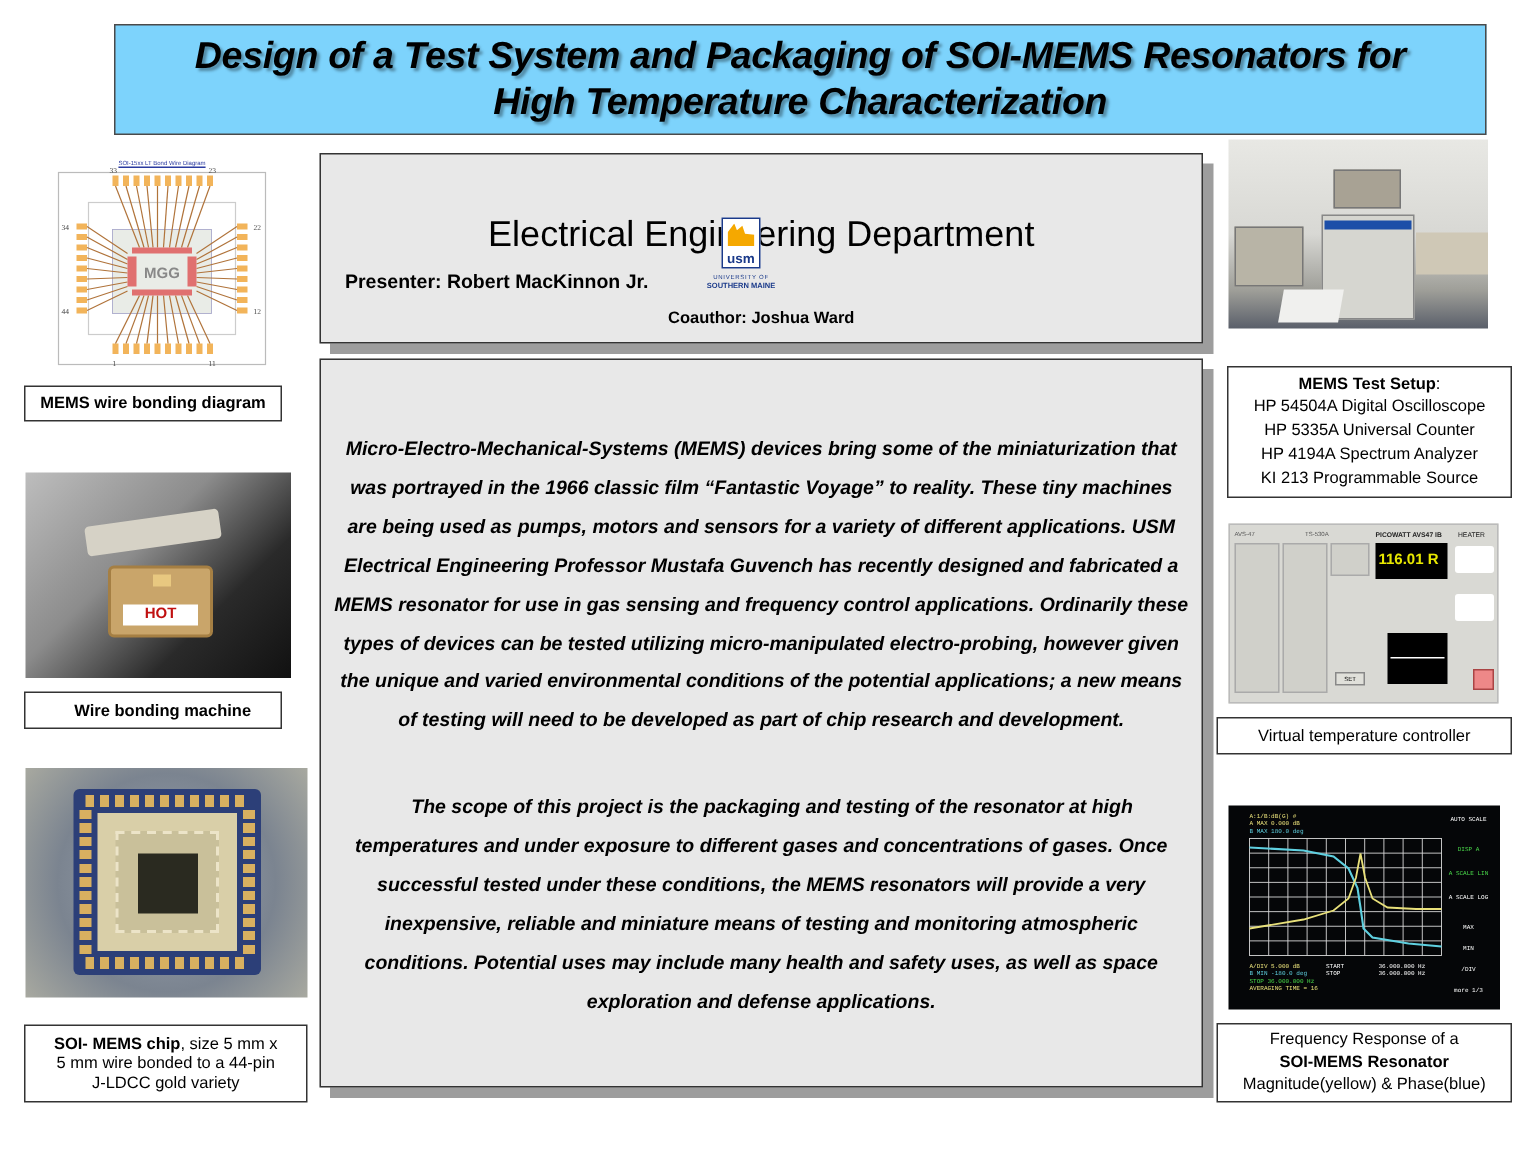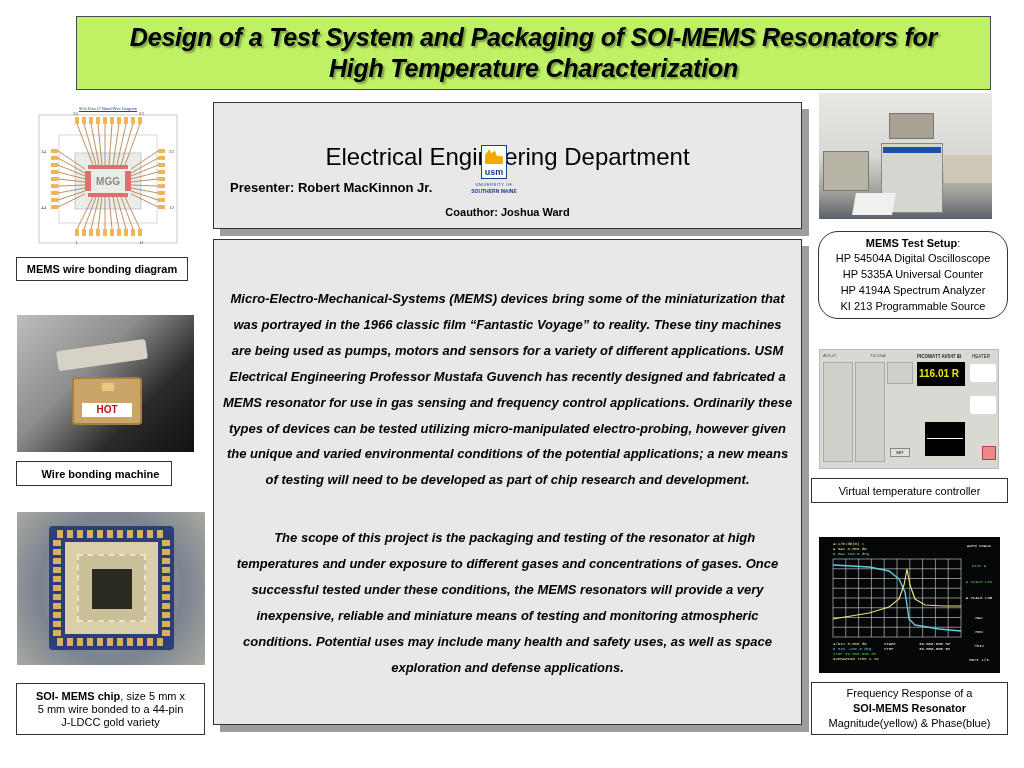--- a/index.html
+++ b/index.html
@@ -4,21 +4,21 @@
 <style>
   * { box-sizing: border-box; margin: 0; padding: 0; }
   html, body { width: 1024px; height: 768px; background: #ffffff; overflow: hidden; }
   body { position: relative; font-family: "Liberation Sans", sans-serif; color: #000; }
 
   .abs { position: absolute; }
 
   
   .title-box {
     left: 76px; top: 16px; width: 915px; height: 74px;
-    background: #bef264; border: 1px solid #4a4a4a;
+    background: #7dd3fc; border: 1px solid #4a4a4a;
     display: flex; flex-direction: column; align-items: center; justify-content: center;
   }
   .title-line {
     font-family: "Liberation Sans", sans-serif; font-weight: bold; font-style: italic;
     font-size: 25px; line-height: 31px; color: #000;
     text-shadow: 2px 2px 2px rgba(0,0,0,0.35);
     letter-spacing: -0.2px;
   }
 
   
@@ -221,21 +221,21 @@
 <div class="abs caption-box" style="left:16px;top:257px;width:172px;height:24px;align-items:center;">
   <span class="cap-bold">MEMS wire bonding diagram</span>
 </div>
 
 <div class="abs img machine">
   <div style="position:absolute;left:40px;top:30px;width:90px;height:20px;background:#d6d2c6;transform:rotate(-8deg);border-radius:3px;"></div>
   <div style="position:absolute;left:55px;top:62px;width:70px;height:48px;background:#c9a56a;border:2px solid #a57f43;border-radius:4px;"></div>
   <div style="position:absolute;left:65px;top:88px;width:50px;height:14px;background:#fff;color:#c01010;font-size:10px;font-weight:bold;text-align:center;line-height:14px;">HOT</div>
   <div style="position:absolute;left:85px;top:68px;width:12px;height:8px;background:#e8c880;"></div>
 </div>
-<div class="abs caption-box" style="left:16px;top:461px;width:156px;height:25px;padding-left:13px;">
+<div class="abs caption-box" style="left:16px;top:461px;width:172px;height:25px;padding-left:13px;">
   <span class="cap-bold">Wire bonding machine</span>
 </div>
 
 <div class="abs img chip">
   <div style="position:absolute;left:32px;top:14px;width:125px;height:124px;background:#2c3f78;border-radius:4px;"></div>
   <div style="position:absolute;left:48px;top:30px;width:93px;height:92px;background:#d9cfa8;"></div>
   <div style="position:absolute;left:60px;top:42px;width:69px;height:68px;background:#c9c09a;border:2px dashed #ece4c8;"></div>
   <div style="position:absolute;left:75px;top:57px;width:40px;height:40px;background:#2a2a20;"></div>
   <div style="position:absolute;left:40px;top:18px;width:108px;height:8px;background:repeating-linear-gradient(90deg,#d8b060 0 6px,transparent 6px 10px);"></div>
   <div style="position:absolute;left:40px;top:126px;width:108px;height:8px;background:repeating-linear-gradient(90deg,#d8b060 0 6px,transparent 6px 10px);"></div>
@@ -249,21 +249,21 @@
 </div>
 
 <div class="abs img lab">
   <div style="position:absolute;left:70px;top:20px;width:45px;height:26px;background:#a8a294;border:1px solid #777;"></div>
   <div style="position:absolute;left:62px;top:50px;width:62px;height:70px;background:#d6d6d0;border:1px solid #888;"></div>
   <div style="position:absolute;left:64px;top:54px;width:58px;height:6px;background:#1d4fa8;"></div>
   <div style="position:absolute;left:4px;top:58px;width:46px;height:40px;background:#b8b4a6;border:1px solid #777;"></div>
   <div style="position:absolute;left:35px;top:100px;width:40px;height:22px;background:#f0f0ee;transform:skewX(-10deg);"></div>
   <div style="position:absolute;left:125px;top:62px;width:48px;height:28px;background:#cfc8b6;"></div>
 </div>
-<div class="abs caption-box" style="left:818px;top:231px;width:190px;height:88px;flex-direction:column;line-height:15.7px;font-size:11px;border-radius:20px;">
+<div class="abs caption-box" style="left:818px;top:244px;width:190px;height:88px;flex-direction:column;line-height:15.7px;font-size:11px;">
   <div><span class="cap-bold">MEMS Test Setup</span><span>:</span></div>
   <div>HP 54504A Digital Oscilloscope</div>
   <div>HP 5335A Universal Counter</div>
   <div>HP 4194A Spectrum Analyzer</div>
   <div>KI 213 Programmable Source</div>
 </div>
 
 <div class="abs img vtc">
   <div style="position:absolute;left:3px;top:3px;font-size:4px;color:#555;">AVS-47</div>
   <div style="position:absolute;left:50px;top:3px;font-size:4px;color:#555;">TS-530A</div>

